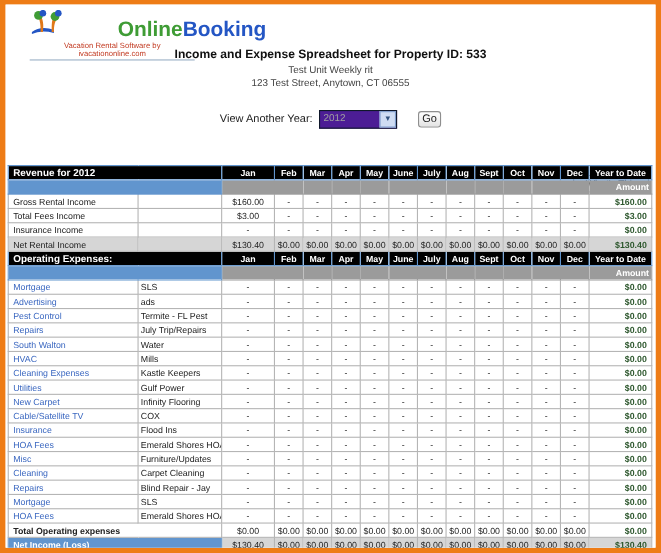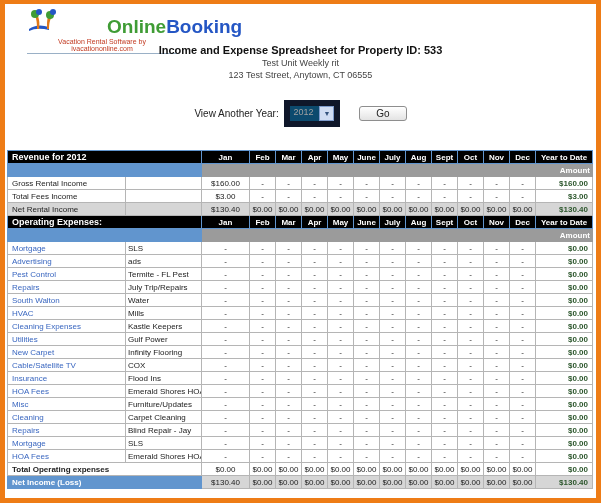--- a/index.html
+++ b/index.html
@@ -24,24 +24,24 @@
 
   
   .heading{position:absolute;top:40px;left:0;width:100%;text-align:center;}
   .heading .title{font-size:11px;font-weight:bold;color:#111;}
   .heading .sub1{font-size:9px;color:#444;margin-top:2px;}
   .heading .sub2{font-size:9px;color:#444;margin-top:2px;}
 
   
   .year-bar{position:absolute;top:96px;left:0;width:100%;text-align:center;font-size:10px;color:#222;}
   .year-bar .lbl{vertical-align:middle;}
-  .fake-select{display:inline-block;vertical-align:middle;width:44px;height:15px;border:6px solid #0f172a;background:#0c4a6e;position:relative;margin-left:3px;}
+  .fake-select{display:inline-block;vertical-align:middle;width:44px;height:15px;border:1px solid #0f172a;background:#4c1d95;position:relative;margin-left:3px;padding-left:25px;}
   .fake-select .val{position:absolute;left:3px;top:1px;font-size:9px;color:#a0a0a0;}
   .fake-select .arrow-box{position:absolute;right:0;top:0;width:13px;height:13px;background:#cfdcf3;border:1px solid #7f9ccd;color:#33527e;font-size:7px;line-height:13px;text-align:center;}
-  .btn{display:inline-block;vertical-align:middle;border:1px solid #8e8e8e;border-radius:3px;background:#f2f2f2;background:linear-gradient(#ffffff,#e3e3e3);font-size:10px;color:#222;padding:1px 16px;margin-left:16px;}
+  .btn{display:inline-block;vertical-align:middle;border:1px solid #8e8e8e;border-radius:3px;background:#f2f2f2;background:linear-gradient(#ffffff,#e3e3e3);font-size:10px;color:#222;padding:1px 3px;margin-left:16px;}
   .whats-this-wrap{position:absolute;top:125px;right:6px;margin-top:28px;}
   .whats-this{border:1px solid #9a9a9a;border-radius:3px;background:linear-gradient(#ffffff,#e8e8e8);font-size:9px;color:#333;padding:2px 10px;}
 
   
   table{border-collapse:collapse;table-layout:fixed;width:585px;position:absolute;top:146px;left:2px;font-size:8px;}
   td{height:12px;padding:0 2px;border:1px solid #b5b5b5;white-space:nowrap;overflow:hidden;color:#222;}
   tr.hdr1 td{background:#000000;color:#fff;font-weight:bold;border-color:#6195ce;text-align:center;}
   tr.hdr1 td.sec-title{text-align:left;font-size:9px;padding-left:4px;}
   tr.hdr2 td{border-color:#9b9b9b;}
   tr.hdr2 td.blue{background:#6195ce;border-color:#6195ce;}
@@ -178,20 +178,37 @@
           <td class="val">-</td>
           <td class="val">-</td>
           <td class="val">-</td>
           <td class="val">-</td>
           <td class="val">-</td>
           <td class="val">-</td>
           <td class="val">-</td>
           <td class="val">-</td>
           <td class="ytd">$3.00</td>
         </tr>
+        <tr>
+          <td class="name">Insurance Income</td>
+          <td class="desc"></td>
+          <td class="val">-</td>
+          <td class="val">-</td>
+          <td class="val">-</td>
+          <td class="val">-</td>
+          <td class="val">-</td>
+          <td class="val">-</td>
+          <td class="val">-</td>
+          <td class="val">-</td>
+          <td class="val">-</td>
+          <td class="val">-</td>
+          <td class="val">-</td>
+          <td class="val">-</td>
+          <td class="ytd">$0.00</td>
+        </tr>
         <tr class="shaded">
           <td class="name">Net Rental Income</td>
           <td class="desc"></td>
           <td class="val">$130.40</td>
           <td class="val">$0.00</td>
           <td class="val">$0.00</td>
           <td class="val">$0.00</td>
           <td class="val">$0.00</td>
           <td class="val">$0.00</td>
           <td class="val">$0.00</td>

